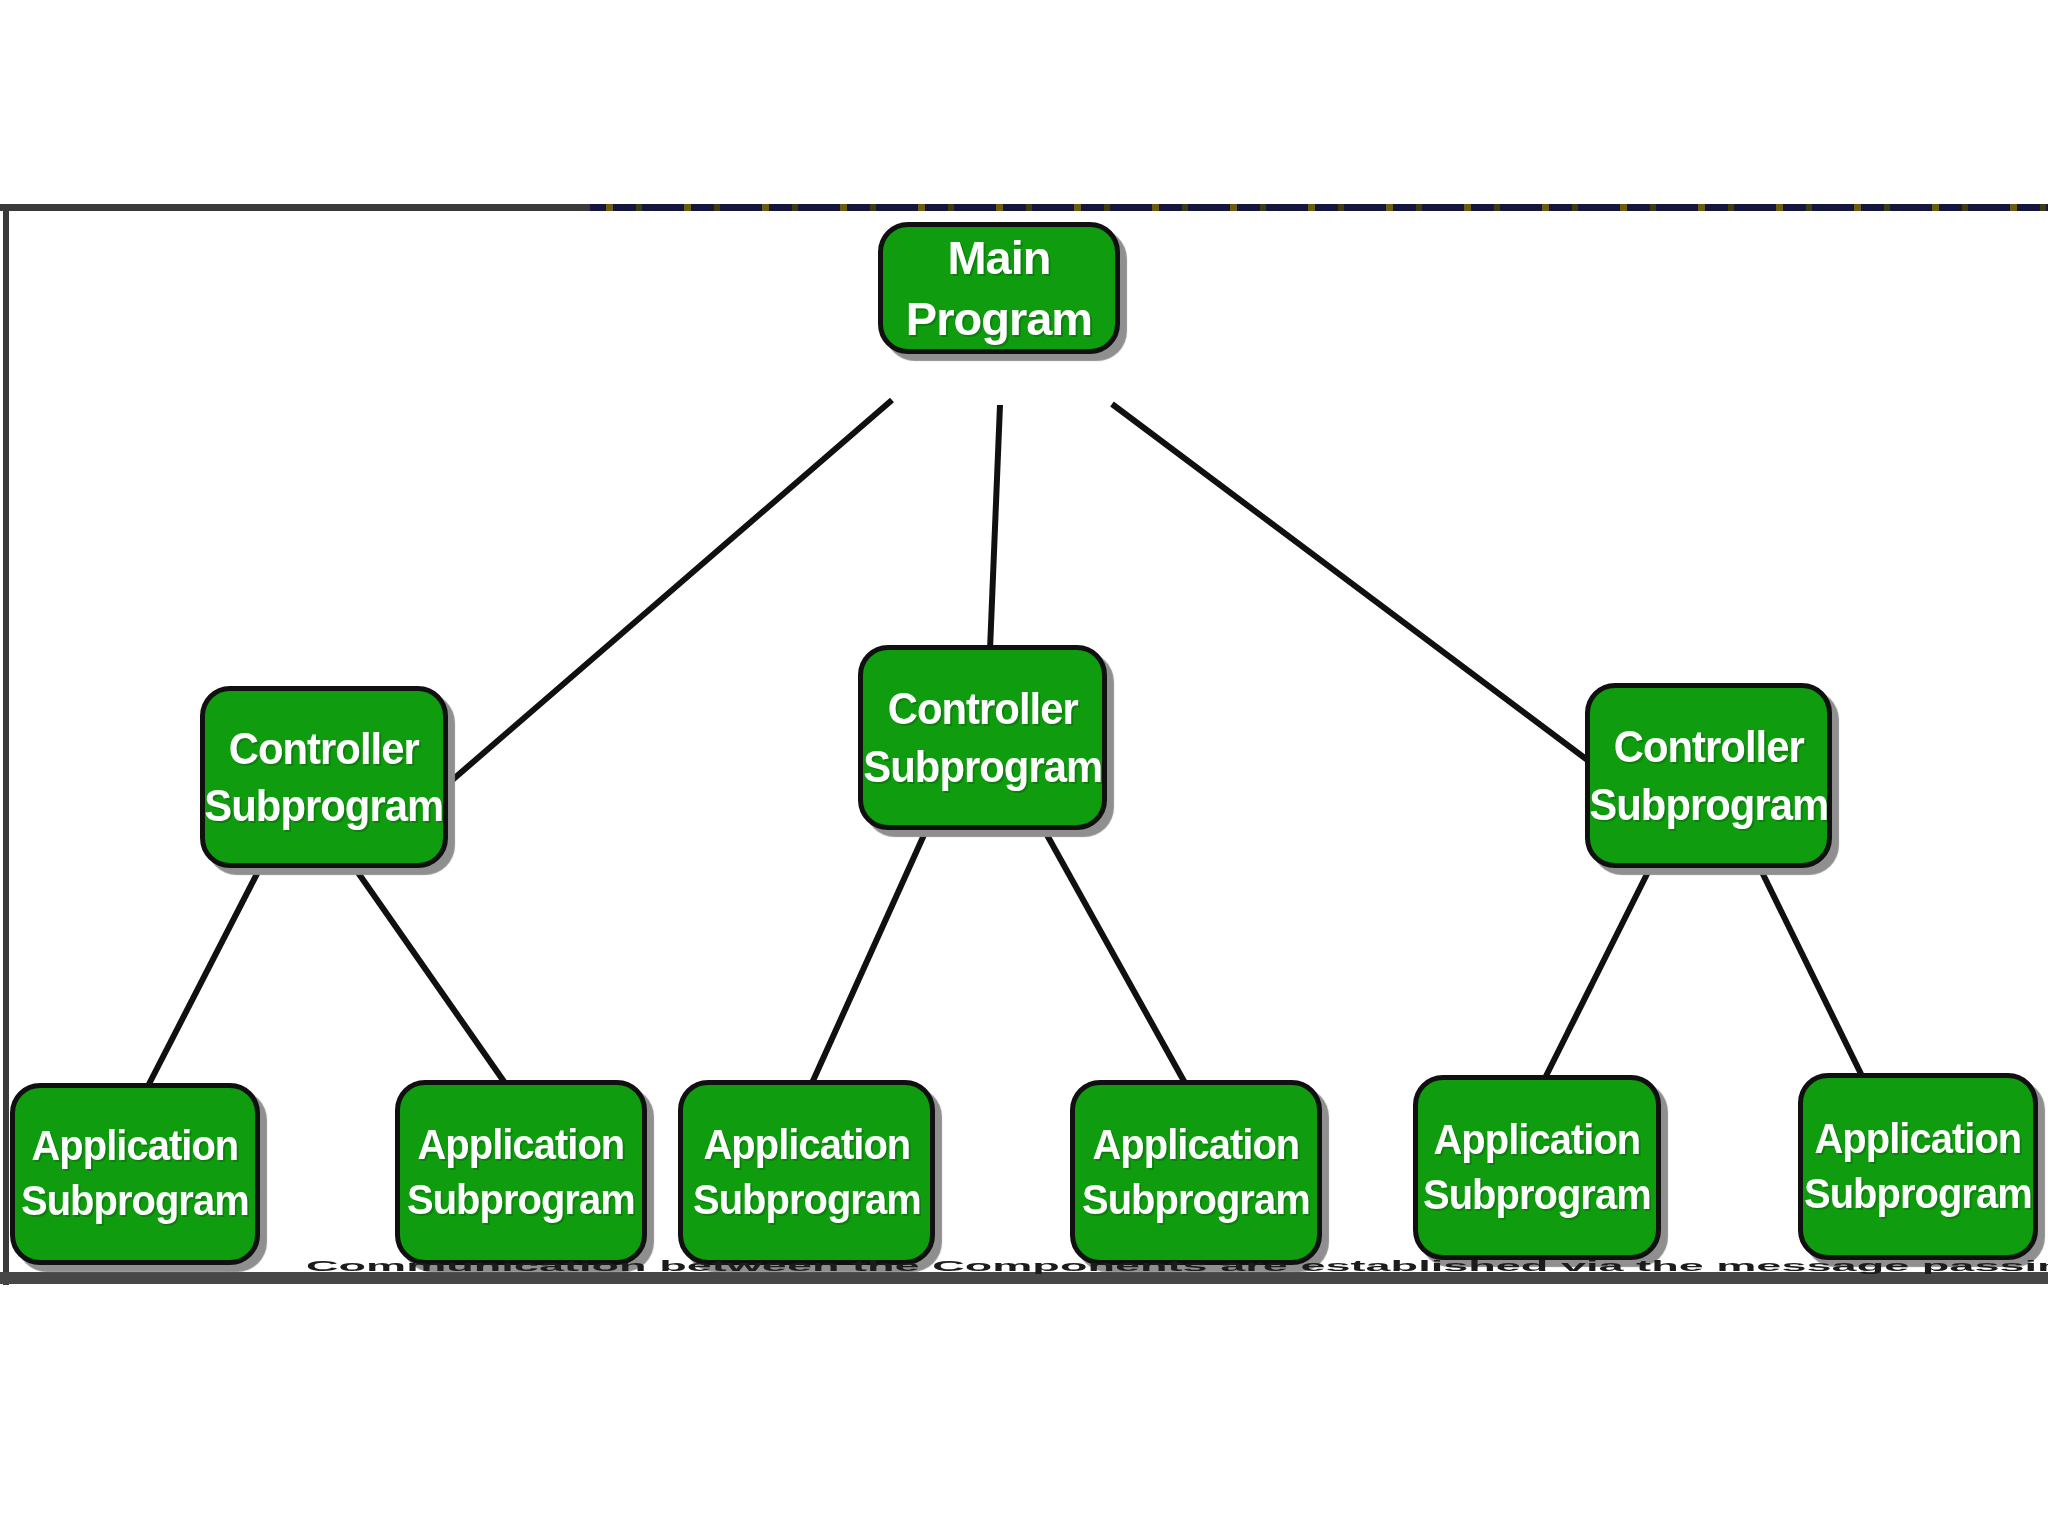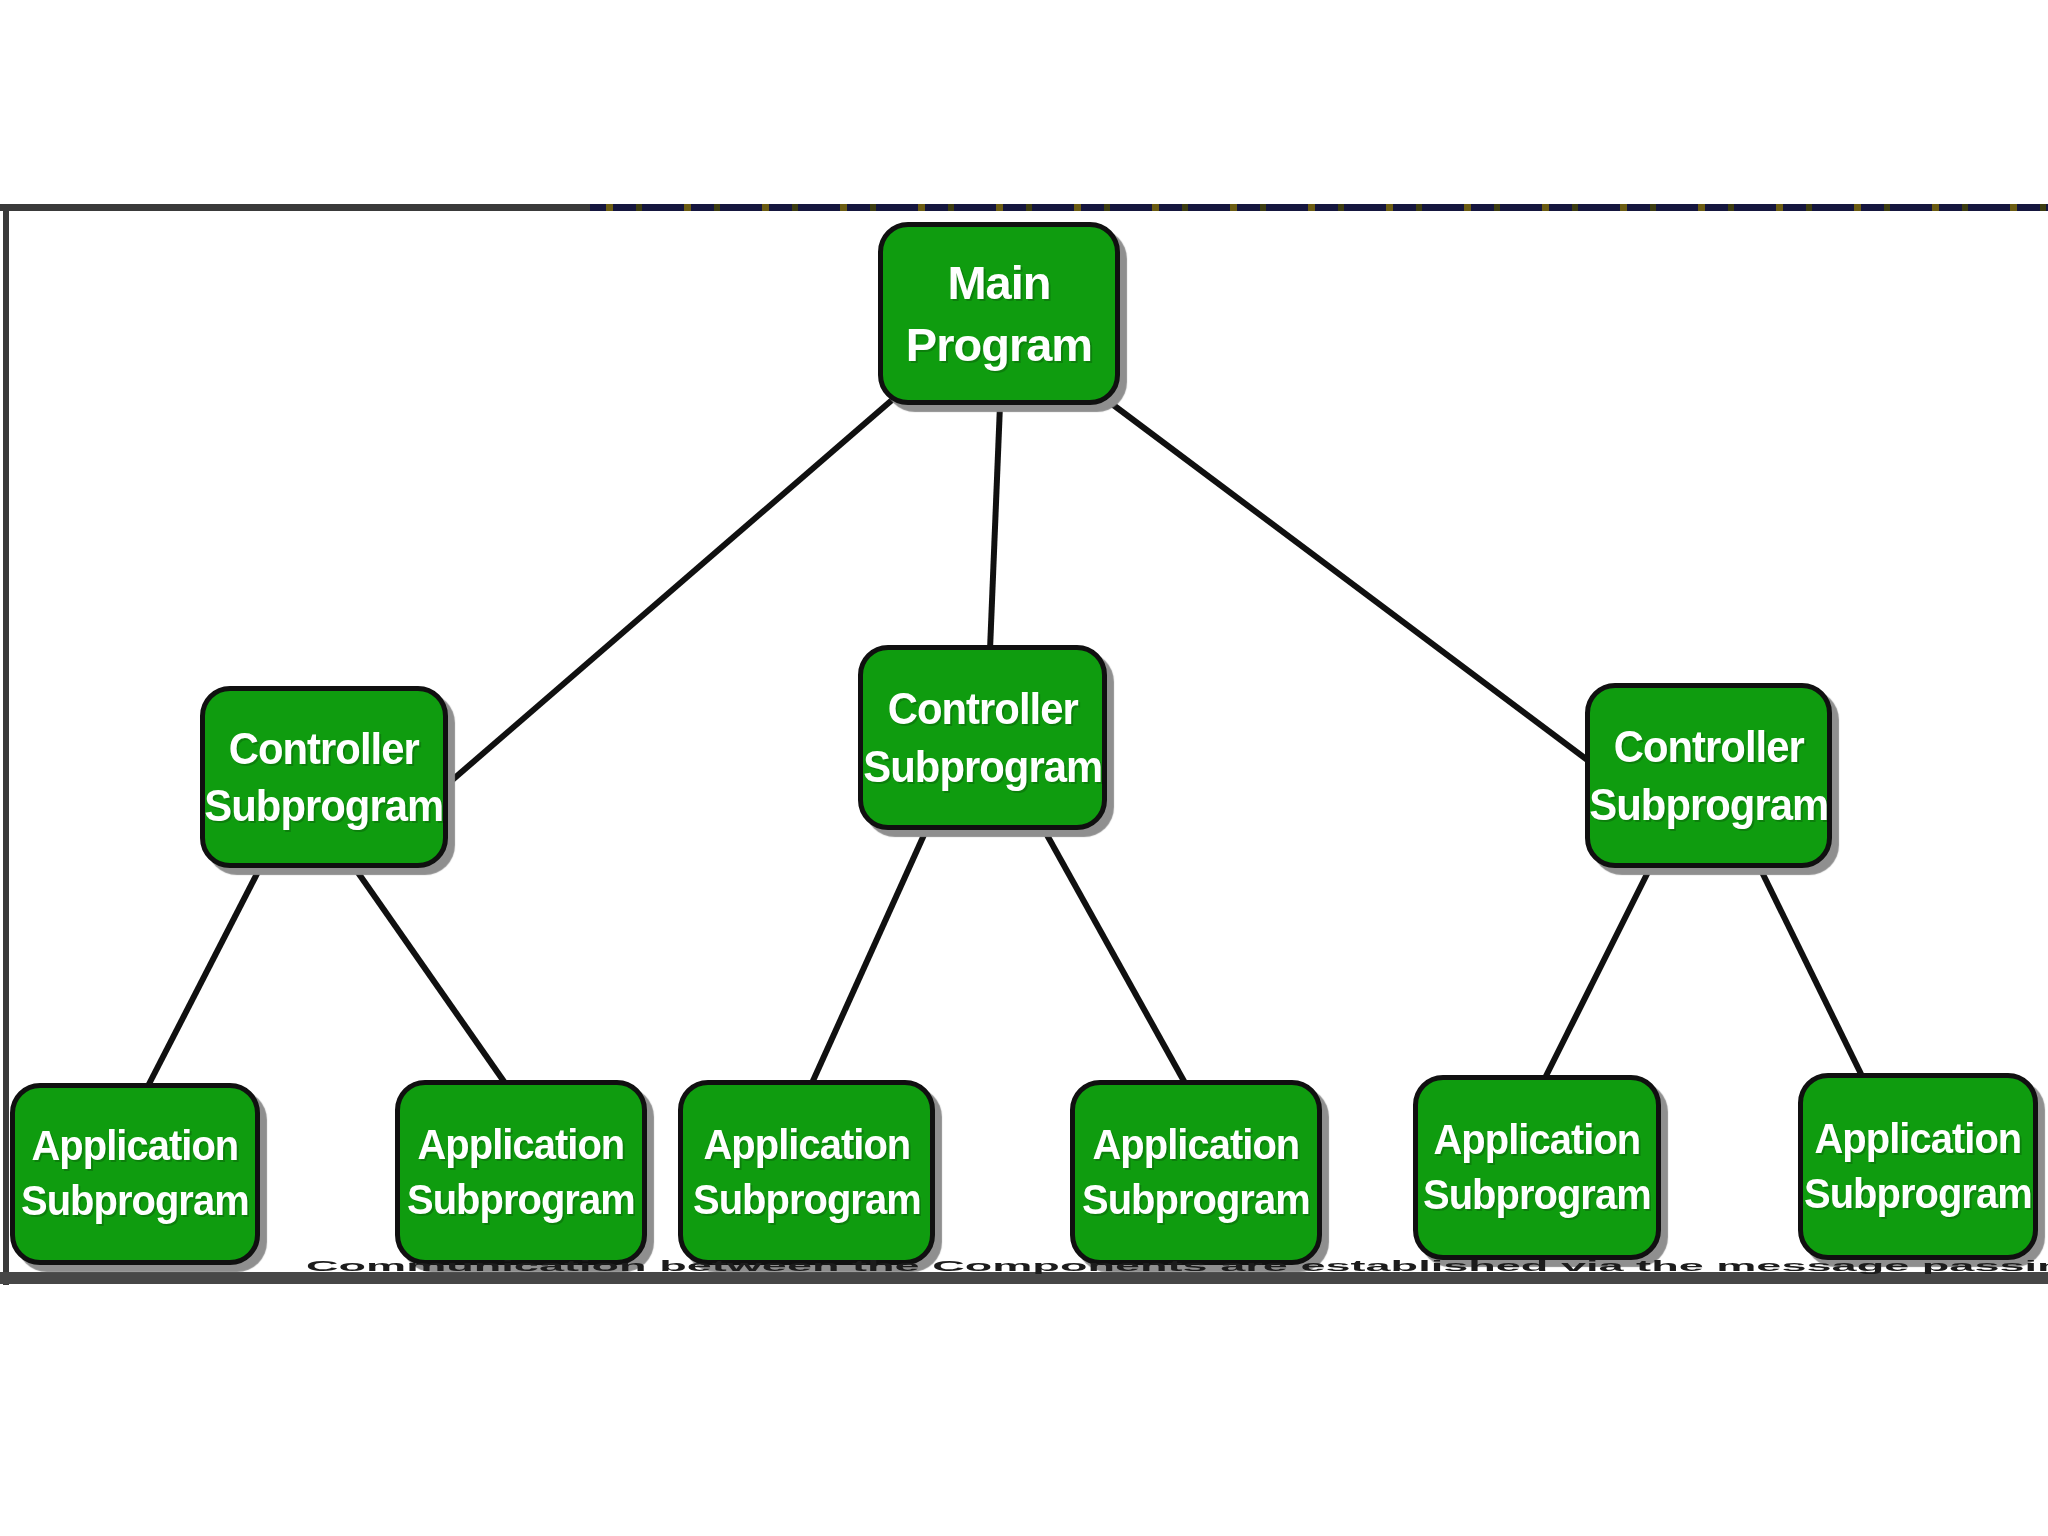--- a/index.html
+++ b/index.html
@@ -105,21 +105,21 @@
     <line x1="1000" y1="405" x2="990" y2="650" stroke="#101010" stroke-width="6"></line>
     <line x1="1112" y1="404" x2="1590" y2="762" stroke="#101010" stroke-width="6"></line>
     <line x1="262" y1="864" x2="148" y2="1086" stroke="#101010" stroke-width="6"></line>
     <line x1="352" y1="864" x2="505" y2="1083" stroke="#101010" stroke-width="6"></line>
     <line x1="928" y1="826" x2="812" y2="1083" stroke="#101010" stroke-width="6"></line>
     <line x1="1042" y1="826" x2="1185" y2="1083" stroke="#101010" stroke-width="6"></line>
     <line x1="1652" y1="864" x2="1545" y2="1078" stroke="#101010" stroke-width="6"></line>
     <line x1="1758" y1="864" x2="1862" y2="1076" stroke="#101010" stroke-width="6"></line>
   </svg>
 
-  <div class="node main" style="left:878px; top:222px; width:242px; height:183px;">
+  <div class="node main" style="left:878px; top:222px; width:242px; height:132px;">
     <span>Main
 Program</span>
   </div>
 
   <div class="node ctrl" style="left:200px; top:686px; width:248px; height:182px;">
     <span>Controller
 Subprogram</span>
   </div>
   <div class="node ctrl" style="left:858px; top:645px; width:249px; height:185px;">
     <span>Controller

